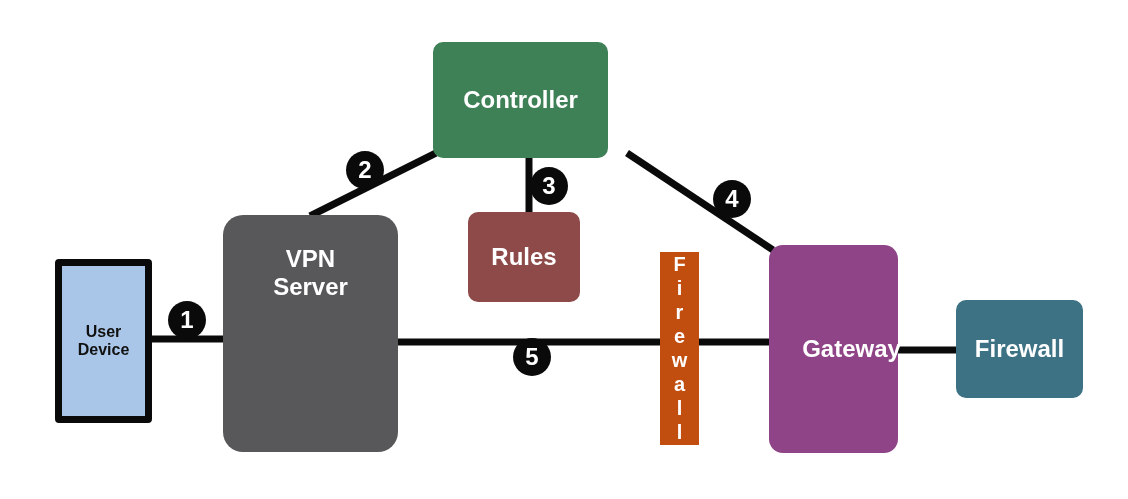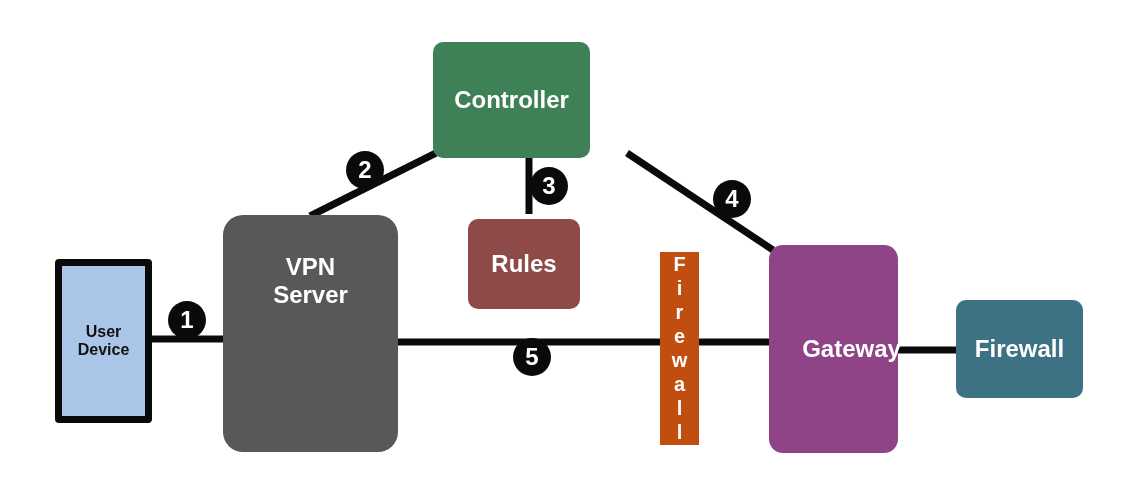--- a/index.html
+++ b/index.html
@@ -45,29 +45,29 @@
     border: 7px solid #0a0a0a;
     border-radius: 4px;
     color: #111111;
     font-size: 16px;
     line-height: 1.1;
   }
   .node.vpn-server {
     left: 223px; top: 215px; width: 175px; height: 237px;
     border-radius: 20px;
     align-items: flex-start;
-    padding-top: 38px;
+    padding-top: 30px;
   }
   .node.vpn-server .label { max-width: 110px; margin: 0 auto; }
   .node.controller {
-    left: 433px; top: 42px; width: 157px; height: 116px;
+    left: 433px; top: 42px; width: 175px; height: 116px;
     border-radius: 10px;
   }
   .node.rules {
-    left: 468px; top: 219px; width: 112px; height: 90px;
+    left: 468px; top: 212px; width: 112px; height: 90px;
     border-radius: 10px;
   }
   .node.firewall {
     left: 660px; top: 252px; width: 39px; height: 193px;
     border-radius: 0;
     font-size: 20px;
   }
   .node.firewall .label {
     writing-mode: vertical-lr;
     text-orientation: upright;

